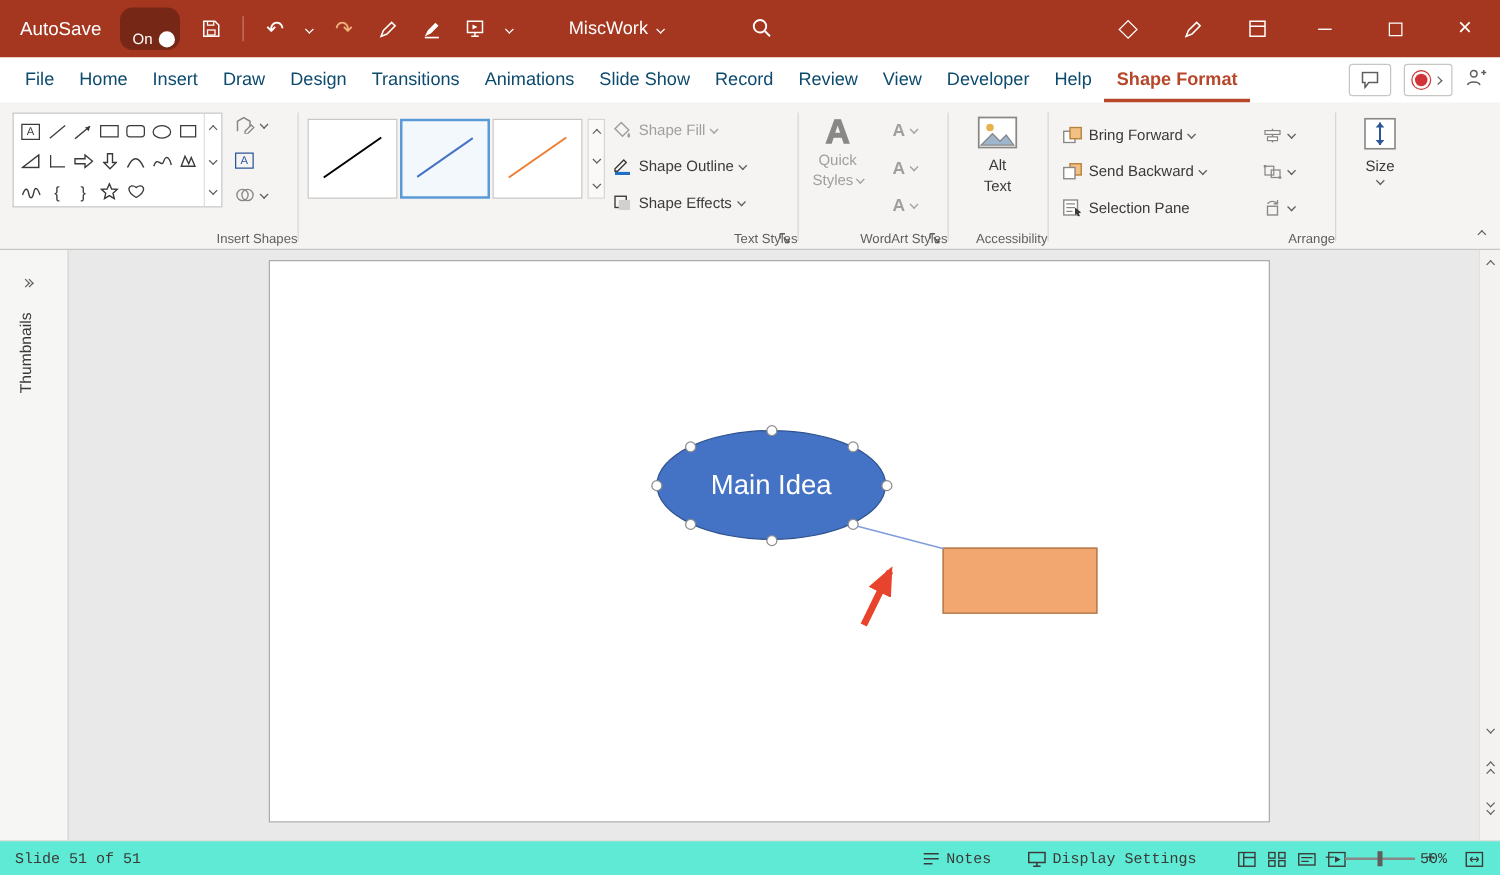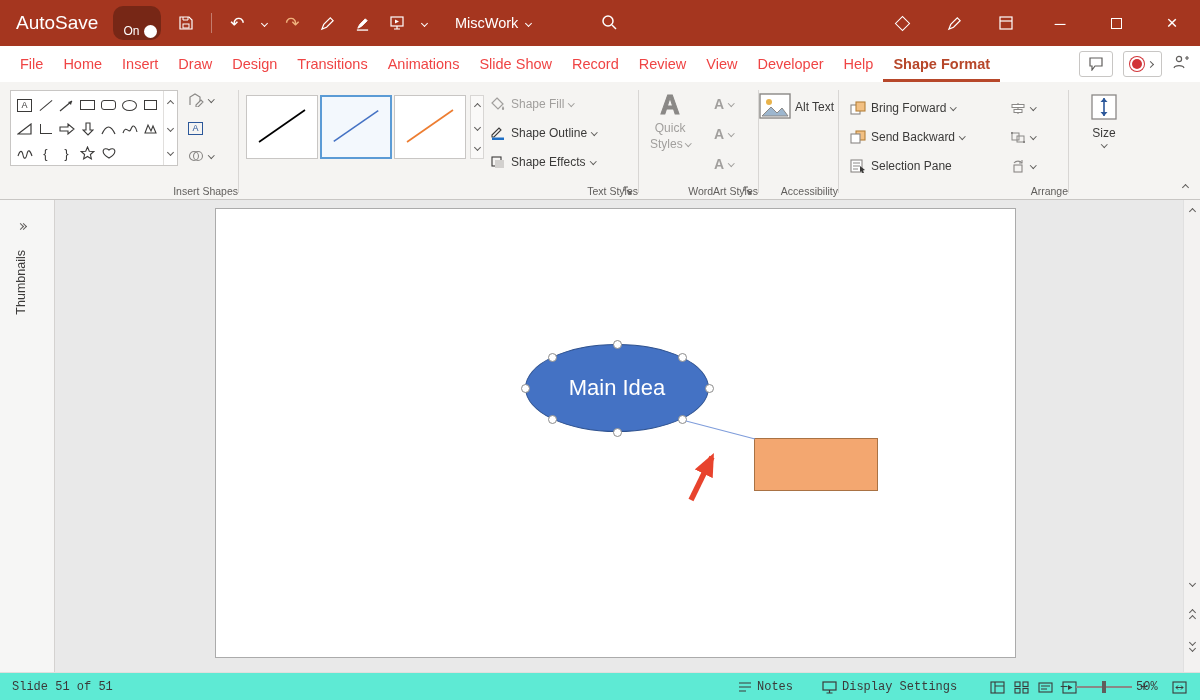--- a/index.html
+++ b/index.html
@@ -2,40 +2,40 @@
 <html style="--titlebar-bg: #a5361f; --active-tab: #b7472a; --ellipse-fill: #4472c4; --ellipse-border: #2f528f; --rect-fill: #f3a770; --rect-border: #a97244; --connector: #7f9ddb; --annotation-arrow: #e8432d; --style-preview-black: #000000; --style-preview-blue: #4472c4; --style-preview-orange: #ed7d31;"><head>
 <meta charset="utf-8">
 <style>
   * { margin:0; padding:0; box-sizing:border-box; }
   html,body { width:1200px; height:700px; font-family:"Liberation Sans",sans-serif; }
   .app { position:relative; width:1200px; height:700px; background:#fff; overflow:hidden; font-family:"Liberation Sans",sans-serif; }
 
   
   .titlebar { position:absolute; top:0; left:0; right:0; height:46px; background:var(--titlebar-bg,#a5361f); color:#fff; }
   .tb-left { position:absolute; left:16px; top:0; height:46px; display:flex; align-items:center; gap:15px; }
-  .tb-text { font-size:19px; }
+  .tb-text { font-size:15px; }
   .toggle { display:flex; align-items:center; gap:5px; background:rgba(0,0,0,0.28); border-radius:10px; padding:18px 4px 2px 10px; cursor:default; }
   .toggle .t-label { font-size:12px; color:#fff; }
   .toggle .knob { width:13px; height:13px; border-radius:50%; background:#fff; }
   .tb-sep { width:1px; height:20px; background:rgba(255,255,255,0.35); }
   .tb-ic { width:20px; height:20px; display:flex; align-items:center; justify-content:center; font-size:17px; color:#fff; cursor:default; }
   .chev { display:inline-block; width:5px; height:5px; border-right:1.3px solid currentColor; border-bottom:1.3px solid currentColor; transform:rotate(45deg); }
   .chev-up { transform:rotate(-135deg); }
   .chev-right { transform:rotate(-45deg); }
   .tb-title { position:absolute; left:455px; top:0; height:46px; display:flex; align-items:center; gap:8px; font-size:14.5px; color:#fff; }
   .tb-search { position:absolute; left:600px; top:13px; }
   .tb-right { position:absolute; right:0; top:0; height:46px; display:flex; align-items:center; }
   .tb-right .tool { width:52px; height:46px; display:flex; align-items:center; justify-content:center; }
   .winbtn { width:56px; height:46px; display:flex; align-items:center; justify-content:center; font-size:15px; color:#fff; }
   .maxbox { width:11px; height:11px; border:1.3px solid #fff; }
   .diamond { width:11px; height:11px; border:1.4px solid #fff; transform:rotate(45deg); }
 
   
   .tabsrow { position:absolute; top:46px; left:0; right:0; height:36px; background:#fff; display:flex; align-items:stretch; padding-left:10px; }
-  .tab { display:flex; align-items:center; padding:0 10px; font-size:14.5px; color:#ef4444; cursor:default; white-space:nowrap; }
+  .tab { display:flex; align-items:center; padding:0 10px; font-size:14.5px; color:#0c4a6e; cursor:default; white-space:nowrap; }
   .tab.active { color:var(--active-tab,#b7472a); font-weight:bold; box-shadow:inset 0 -3px 0 var(--active-tab,#b7472a); }
   .tabs-right { position:absolute; right:10px; top:5px; display:flex; align-items:center; gap:10px; }
   .mini-btn { border:1px solid #c8c6c4; border-radius:3px; background:#fff; height:26px; display:flex; align-items:center; justify-content:center; padding:0 8px; gap:6px; }
   .rec-dot { width:10px; height:10px; border-radius:50%; background:#d13438; box-shadow:0 0 0 2px #fff, 0 0 0 3px #d13438; }
 
   
   .ribbon { position:absolute; top:82px; left:0; right:0; height:118px; background:#f5f4f2; border-bottom:1px solid #c8c6c4; font-size:12px; color:#3b3a39; }
   .group { position:absolute; top:0; bottom:0; }
   .group-label { position:absolute; bottom:2px; left:0; right:0; text-align:right; font-size:10.5px; color:#605e5c; }
   .gdiv { position:absolute; top:8px; bottom:6px; width:1px; background:#d8d6d4; }
@@ -428,21 +428,21 @@
       <span class="launcher">
         <svg width="10" height="10" viewBox="0 0 10 10">
             <path d="M1 1h4M1 1v4M4 4l4 4M8 5v3H5" fill="none" stroke="#605e5c" stroke-width="1.1"></path>
           </svg>
       </span>
       <div class="group-label">WordArt Styles</div>
     </div>
     <div class="gdiv" style="left:758px;"></div>
 
     <div class="group" style="left:758px;width:80px;">
-      <div style="position:absolute;left:0;right:0;top:10px;display:flex;flex-direction:row;align-items:center;gap:3px;">
+      <div style="position:absolute;left:0;right:0;top:10px;display:flex;flex-direction:column;align-items:center;gap:3px;">
         <svg width="34" height="30" viewBox="0 0 34 30">
             <rect x="2" y="2" width="30" height="24" fill="#fff" stroke="#8a8886" stroke-width="1.4"></rect>
             <circle cx="11" cy="10" r="3" fill="#e8b24a"></circle>
             <path d="M4 24l9-9 6 6 5-5 6 8z" fill="#9db6ce" stroke="#8a8886" stroke-width="1"></path>
           </svg>
         <span class="rb-label">Alt</span>
         <span class="rb-label">Text</span>
       </div>
       <div class="group-label">Accessibility</div>
     </div>

